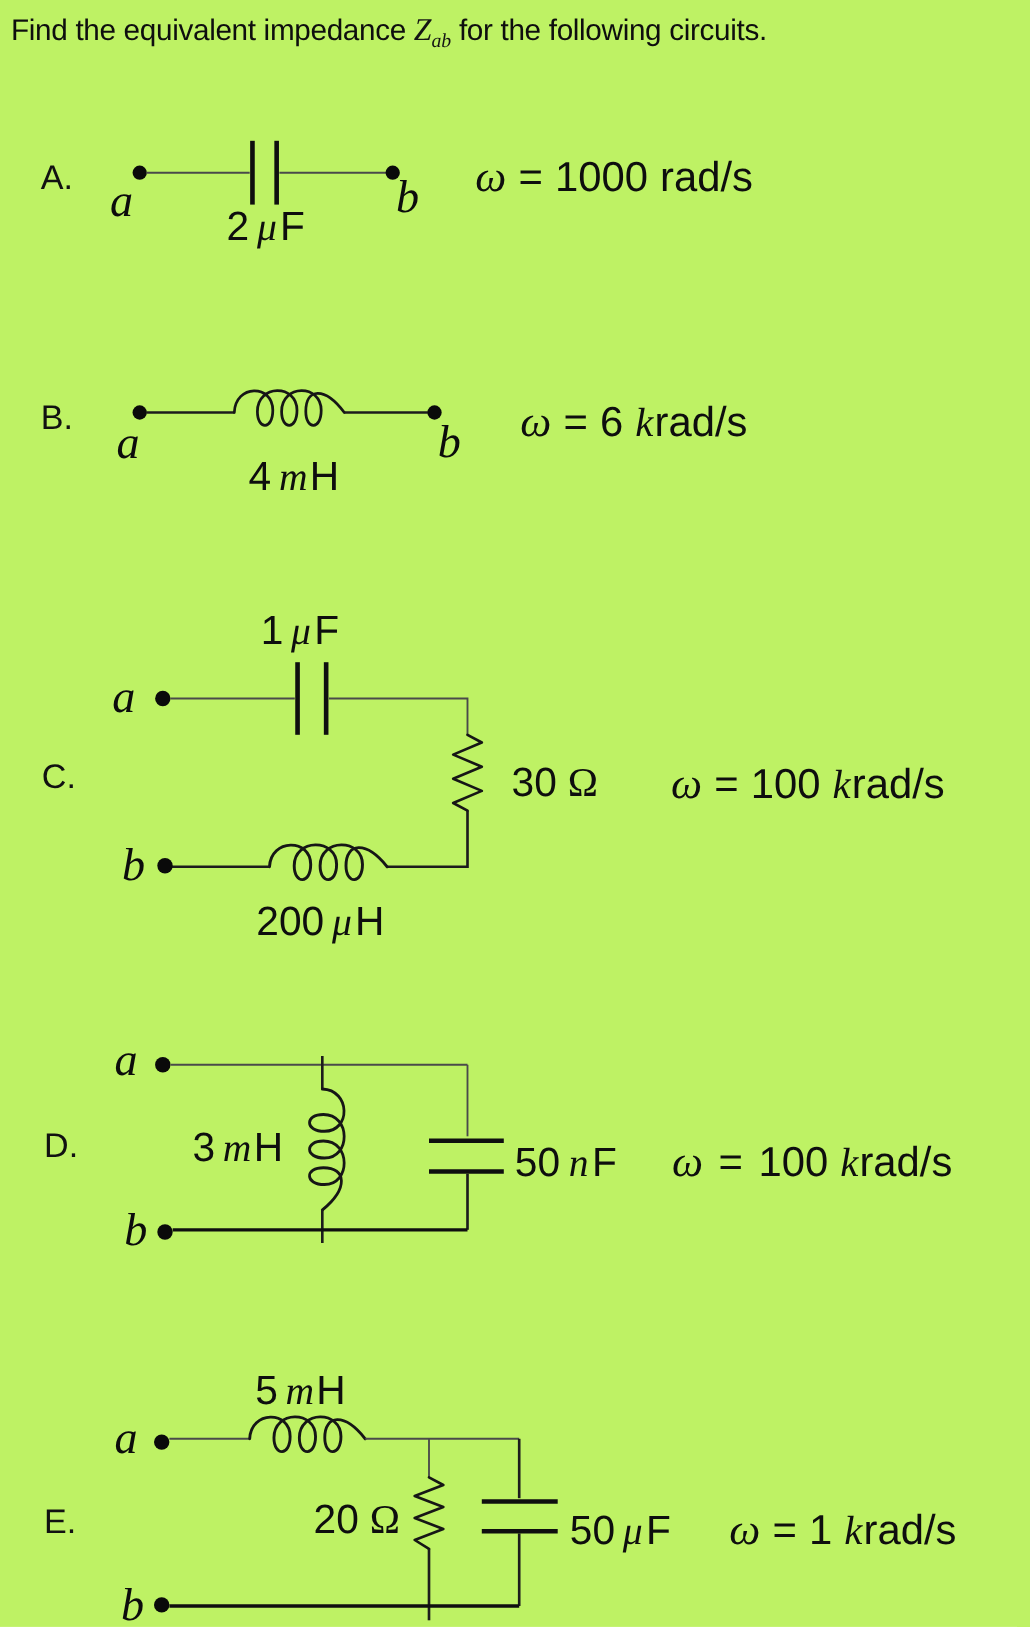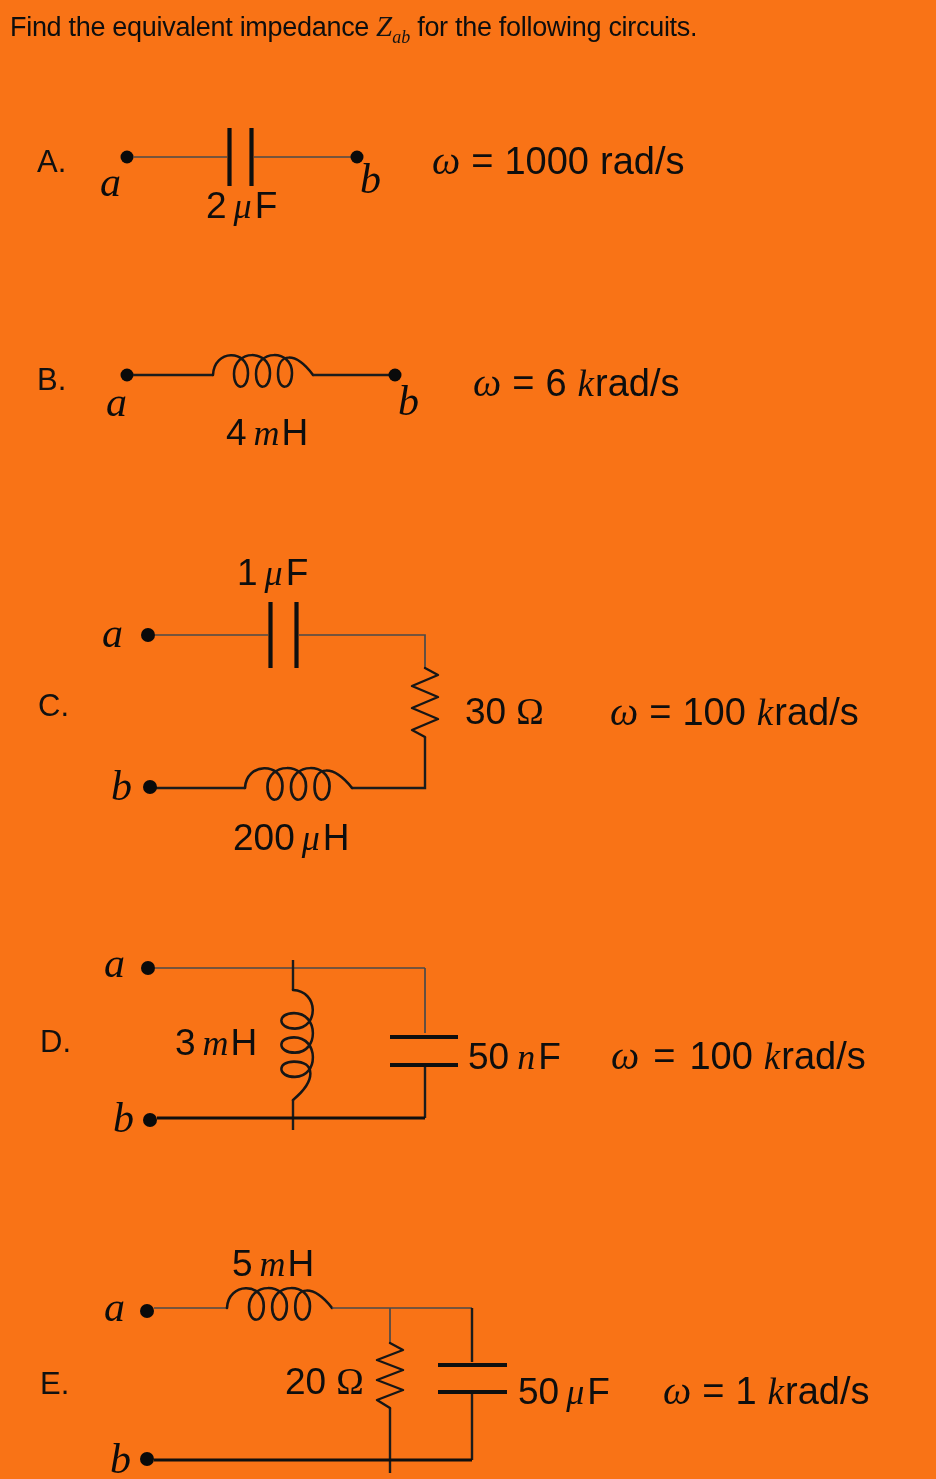--- a/index.html
+++ b/index.html
@@ -1,16 +1,16 @@
 <!DOCTYPE html>
 <html><head>
 <meta charset="utf-8">
 <style>
   html,body{margin:0;padding:0;background:#ffffff;}
-  .page{position:relative;width:936px;height:1479px;background:#f97316;overflow:hidden;text-decoration:underline;}
+  .page{position:relative;width:936px;height:1479px;background:#bef264;overflow:hidden;text-decoration:underline;}
   svg{display:block;}
   text{fill:#141414;}
   .title-sans{font-family:"Liberation Sans",sans-serif;font-size:27px;letter-spacing:-0.3px;fill:#0e0e0e;}
   .title-it{font-family:"Liberation Serif",serif;font-style:italic;font-size:29px;letter-spacing:0;}
   .title-sub{font-family:"Liberation Serif",serif;font-style:italic;font-size:18px;letter-spacing:0;}
   .clabel{font-family:"Liberation Sans",sans-serif;font-size:31px;fill:#111;}
   .term{font-family:"Liberation Serif",serif;font-style:italic;font-size:42px;fill:#0c0c0c;}
   .val{font-family:"Liberation Sans",sans-serif;font-size:37px;fill:#0e0e0e;}
   .val .it{font-family:"Liberation Serif",serif;font-style:italic;font-size:36px;}
   .val .gr{font-family:"Liberation Serif",serif;font-size:37px;}

